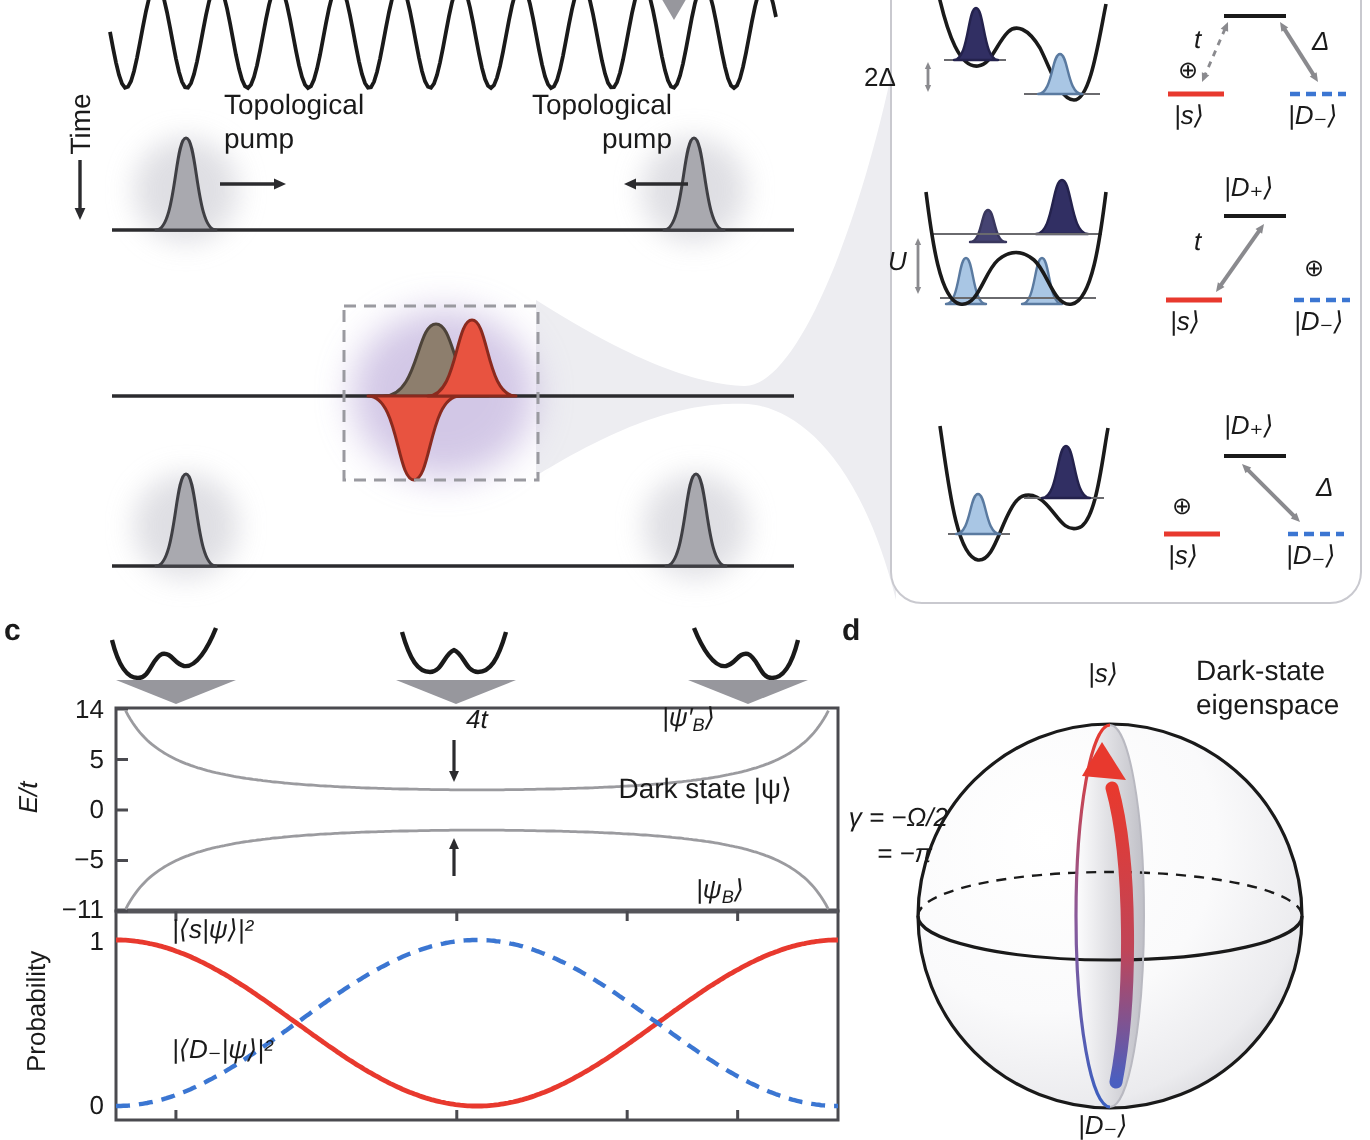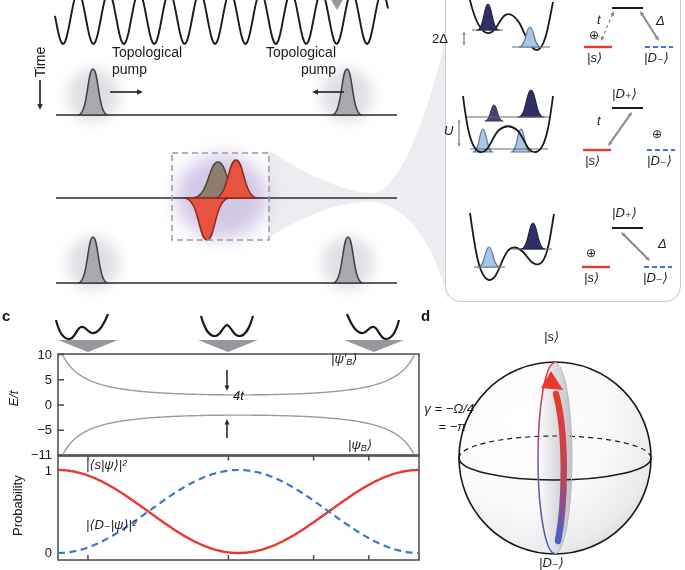--- a/index.html
+++ b/index.html
@@ -225,37 +225,42 @@
   <div class="t it" style="left:647px;top:153px">|D₋⟩</div>
 
   <div class="t it" style="left:612px;top:205px">|D₊⟩</div>
   <div class="t it" style="left:658px;top:236px">Δ</div>
   <div class="t f12" style="left:586px;top:246px">⊕</div>
   <div class="t it" style="left:584px;top:270px">|s⟩</div>
   <div class="t it" style="left:643px;top:270px">|D₋⟩</div>
 
   <div class="t b" style="left:2px;top:307px">c</div>
   <div class="t rot it" style="left:-1px;top:391px;width:30px;text-align:center">E/t</div>
-  <div class="t r" style="left:26px;top:347px;width:26px">10</div>
+  <div class="t r" style="left:26px;top:347px;width:26px">14</div>
   <div class="t r" style="left:26px;top:372px;width:26px">5</div>
   <div class="t r" style="left:26px;top:397px;width:26px">0</div>
   <div class="t r" style="left:26px;top:422px;width:26px">−5</div>
   <div class="t r" style="left:26px;top:447px;width:26px">−11</div>
   <div class="t rot" style="left:-22px;top:498px;width:80px;text-align:center">Probability</div>
   <div class="t r" style="left:26px;top:463px;width:26px">1</div>
   <div class="t r" style="left:26px;top:545px;width:26px">0</div>
 
   <div class="t it" style="left:331px;top:351px">
     <span>|ψ′</span><span class="sub">B</span><span>⟩</span>
   </div>
-  <div class="t it" style="left:233px;top:388px">4t</div>
+  <div class="t r f14" style="left:270px;top:386px;width:126px">Dark state |ψ⟩</div>
+  <div class="t it" style="left:233px;top:352px">4t</div>
   <div class="t it" style="left:348px;top:437px">
     <span>|ψ</span><span class="sub">B</span><span>⟩</span>
   </div>
   <div class="t it" style="left:86px;top:457px">|⟨s|ψ⟩|²</div>
   <div class="t it" style="left:86px;top:517px">|⟨D₋|ψ⟩|²</div>
 
   <div class="t b" style="left:421px;top:307px">d</div>
   <div class="t it" style="left:544px;top:329px">|s⟩</div>
-  <div class="t r it" style="left:408px;top:401px;width:66px">γ = −Ω/4</div>
+  <div class="t f14" style="left:598px;top:327px">
+    <span>Dark-state</span><br>
+    <span>eigenspace</span>
+  </div>
+  <div class="t r it" style="left:408px;top:401px;width:66px">γ = −Ω/2</div>
   <div class="t r it" style="left:408px;top:419px;width:58px">= −π</div>
   <div class="t it" style="left:539px;top:555px">|D₋⟩</div>
 </div>
 
 </body></html>

